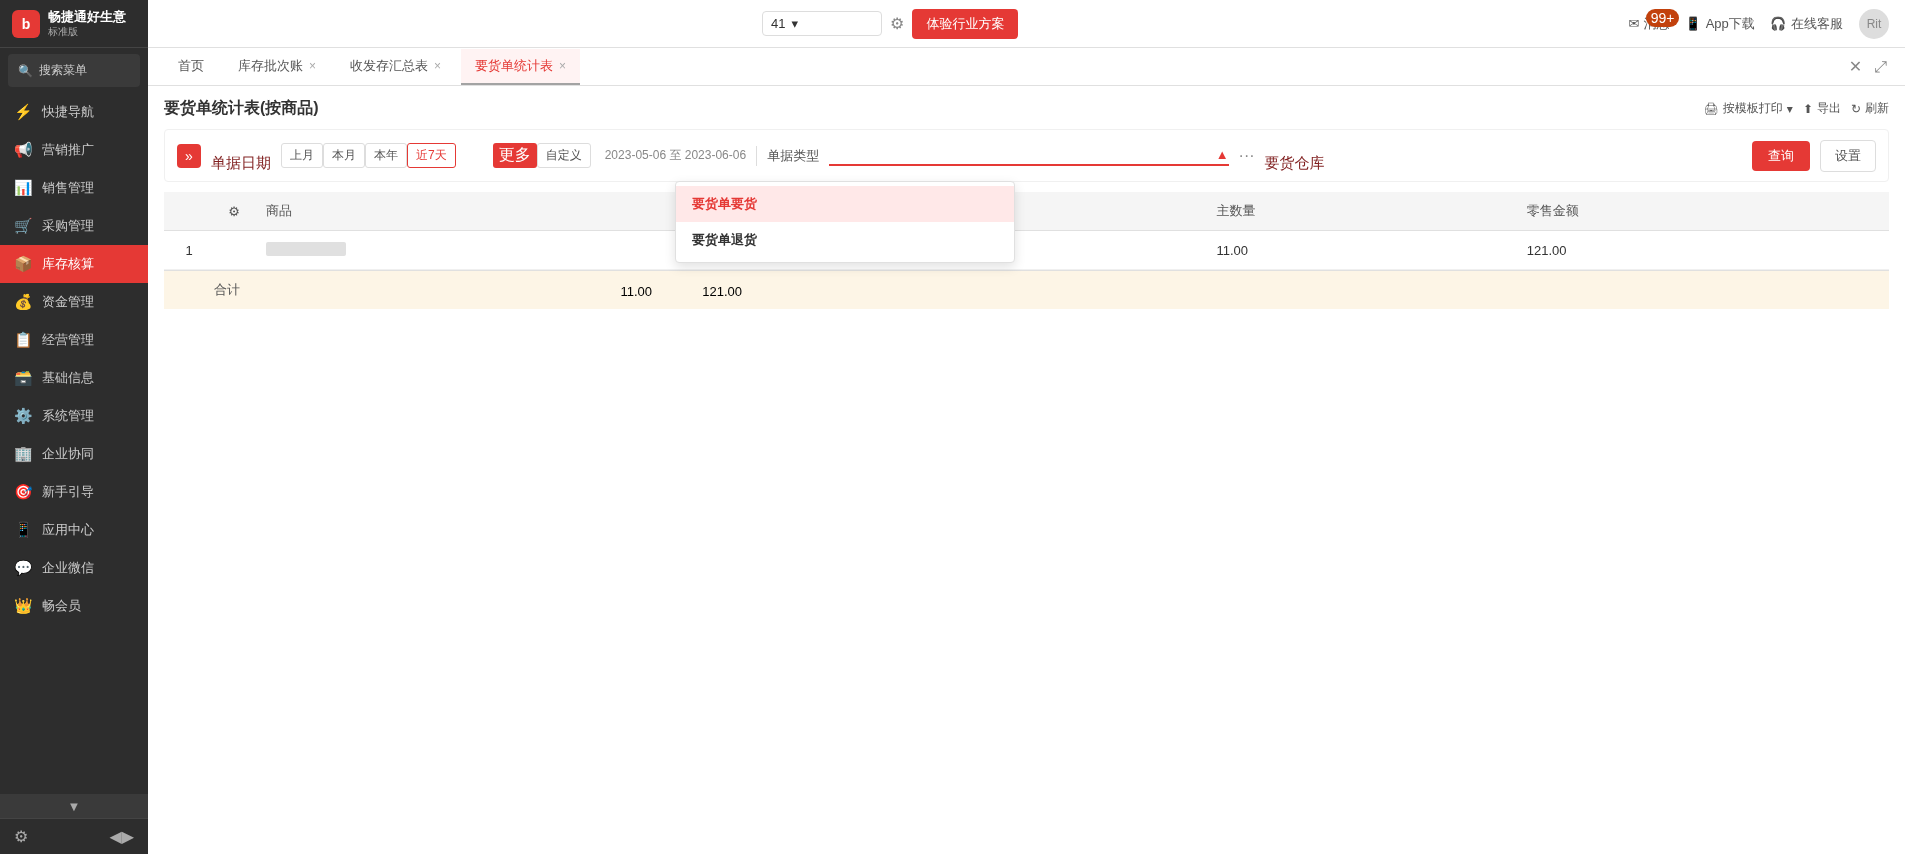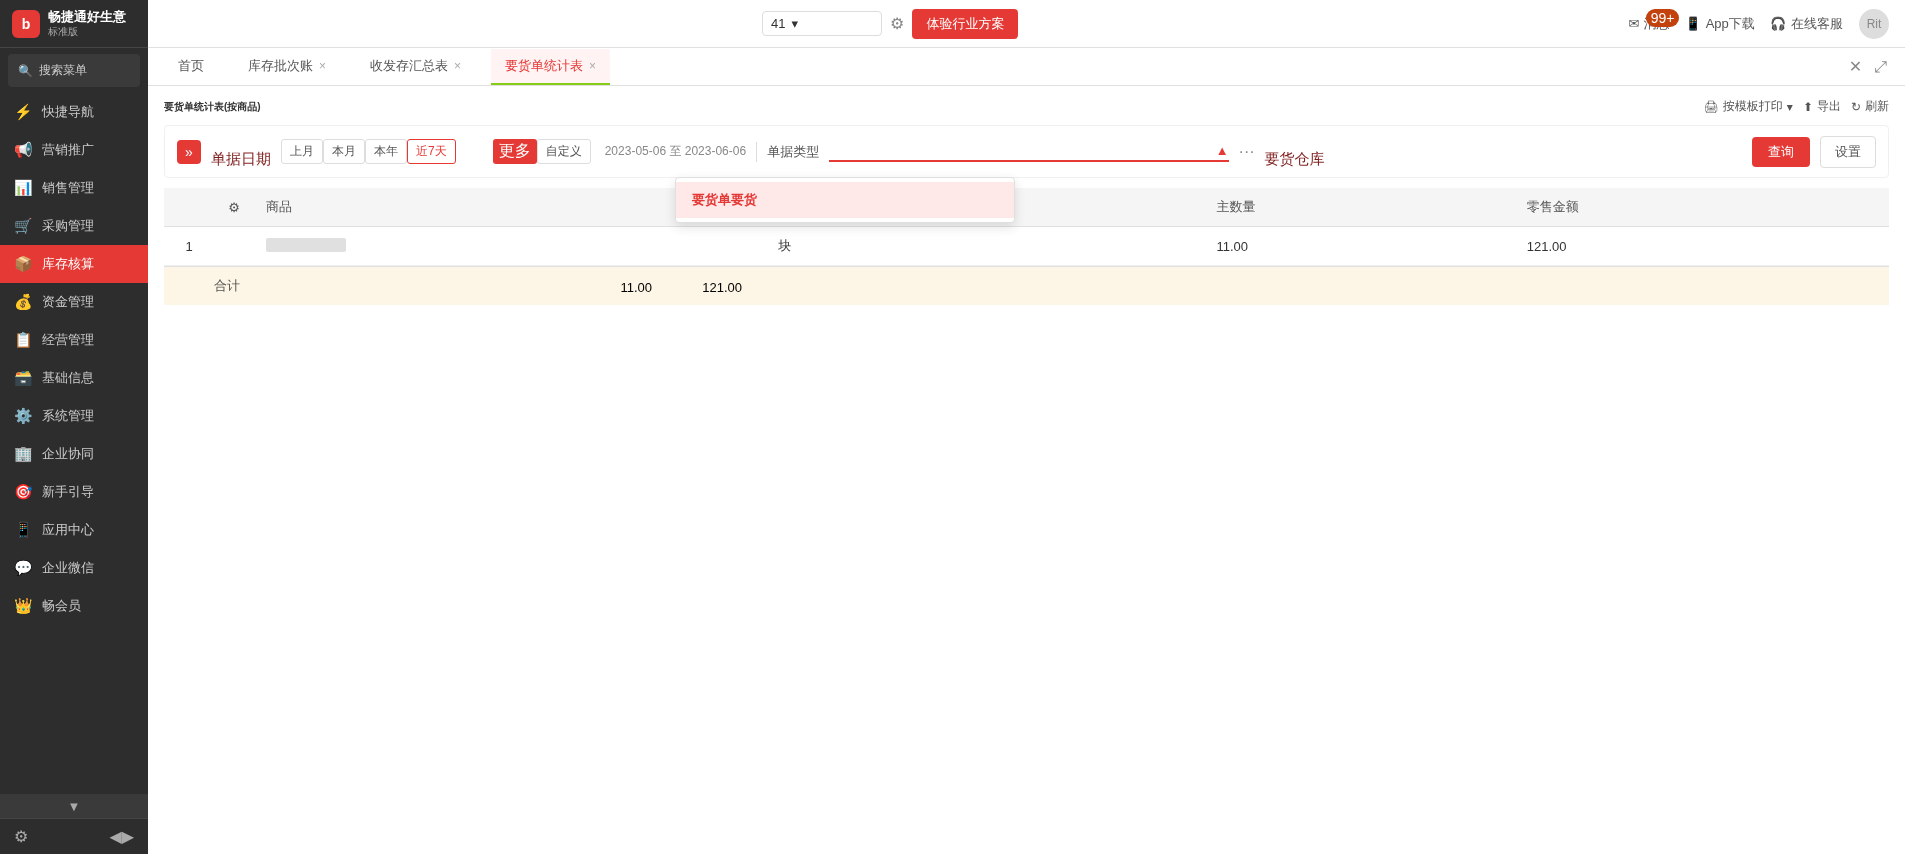--- a/index.html
+++ b/index.html
@@ -126,37 +126,37 @@
     }
     .tab {
       padding: 8px 14px;
       font-size: 13px;
       cursor: pointer;
       color: #555;
       white-space: nowrap;
       display: flex; align-items: center; gap: 6px;
       border-bottom: 2px solid transparent;
     }
-    .tab.active { color: #e53935; border-bottom: 2px solid #84cc16; background: #fff3f3; }
+    .tab.active { color: #e53935; border-bottom: 2px solid #a3a3a3; background: #fff3f3; }
     .tab .tab-close { color: #aaa; font-size: 12px; cursor: pointer; }
     .tabs-controls { margin-left: auto; display: flex; align-items: center; gap: 8px; }
     .tab-ctrl-btn { color: #888; cursor: pointer; font-size: 16px; padding: 2px; }
 
     
     .content {
       flex: 1; overflow: auto; background: #f5f5f5; padding: 0;
       position: relative;
     }
     .page-wrapper { background: #fff; margin: 0; padding: 12px 16px; min-height: 100%; }
 
     .page-title-bar {
       display: flex; align-items: center; justify-content: space-between;
       margin-bottom: 10px;
     }
-    .page-title { font-size: 10px; font-weight: bold; color: #333; }
+    .page-title { font-size: 16px; font-weight: bold; color: #333; }
     .page-actions { display: flex; align-items: center; gap: 10px; }
     .action-btn {
       font-size: 12px; color: #555; cursor: pointer;
       display: flex; align-items: center; gap: 4px;
       background: none; border: none;
     }
 
     
     .filter-row {
       background: #fff;
@@ -377,21 +377,21 @@
         <span>🎧</span>
         <span>在线客服</span>
       </div>
       <div class="topbar-avatar">
         <span>Rit</span>
       </div>
     </div>
   </div>
 
   <div class="tabs-bar">
-    <div id="tabs-container" style="display:flex;align-items:center;gap:16px;">
+    <div id="tabs-container" style="display:flex;align-items:center;gap:6px;">
         <div class="tab">
           <span>首页</span>
         </div>
         <div class="tab">
           <span>库存批次账</span>
           <span class="tab-close">×</span>
         </div>
         <div class="tab">
           <span>收发存汇总表</span>
           <span class="tab-close">×</span>
@@ -456,20 +456,21 @@
 
         <span class="filter-label">要货仓库</span>
 
         <div style="flex:1"></div>
 
         <button class="btn-query">查询</button>
         <button class="btn-settings">设置</button>
 
         <div class="dropdown-overlay">
         <div class="dropdown-item selected">要货单要货</div>
+            <div class="dropdown-item">要货单退货</div>
           </div>
       </div>
 
       <div class="table-wrapper">
         <table>
           <thead>
             <tr>
               <th class="col-num"></th>
               <th class="col-settings center">⚙</th>
               <th>商品</th>

